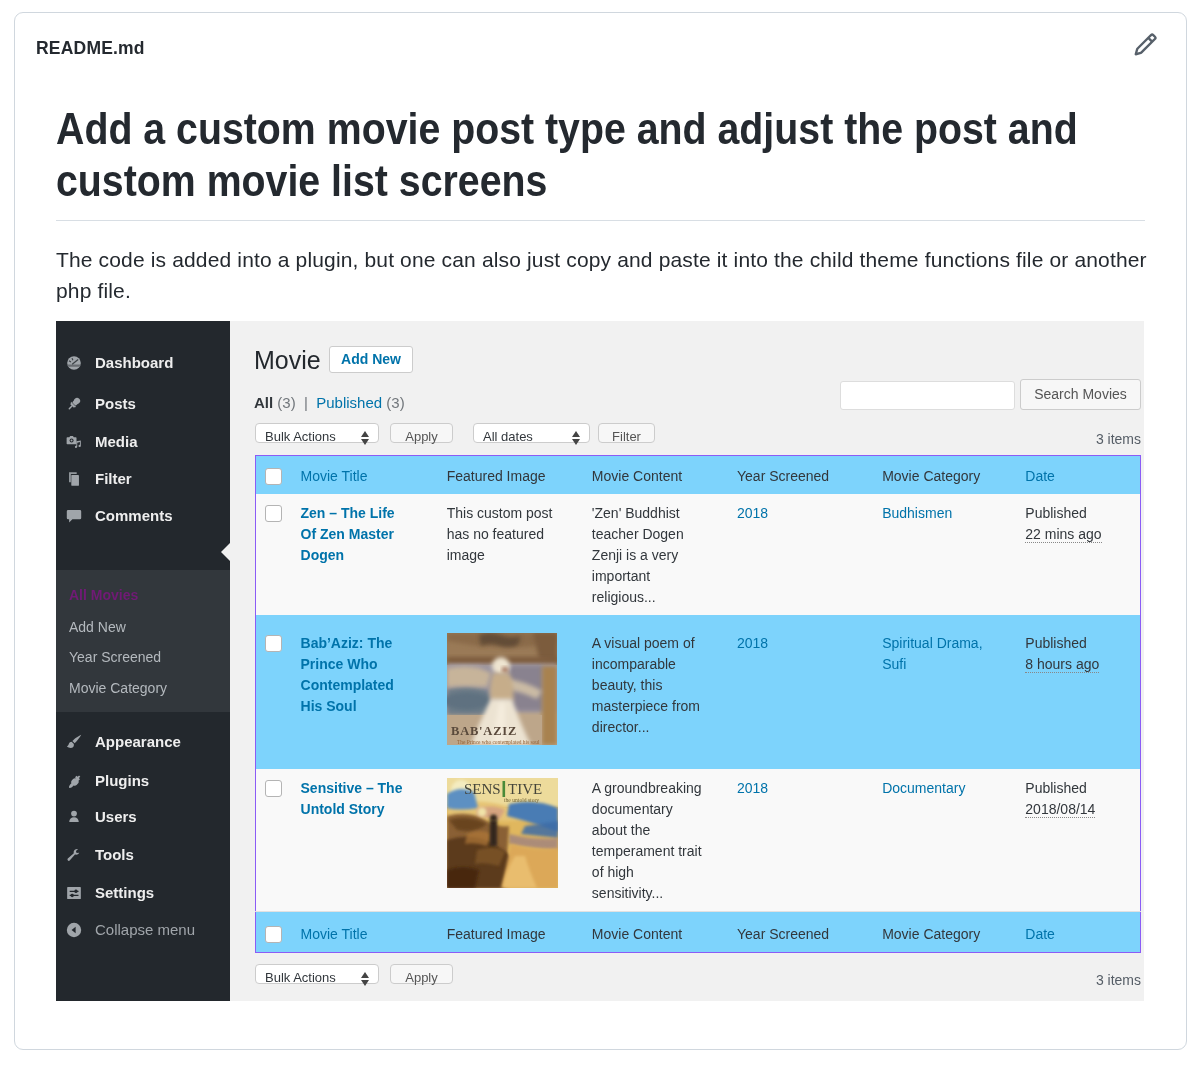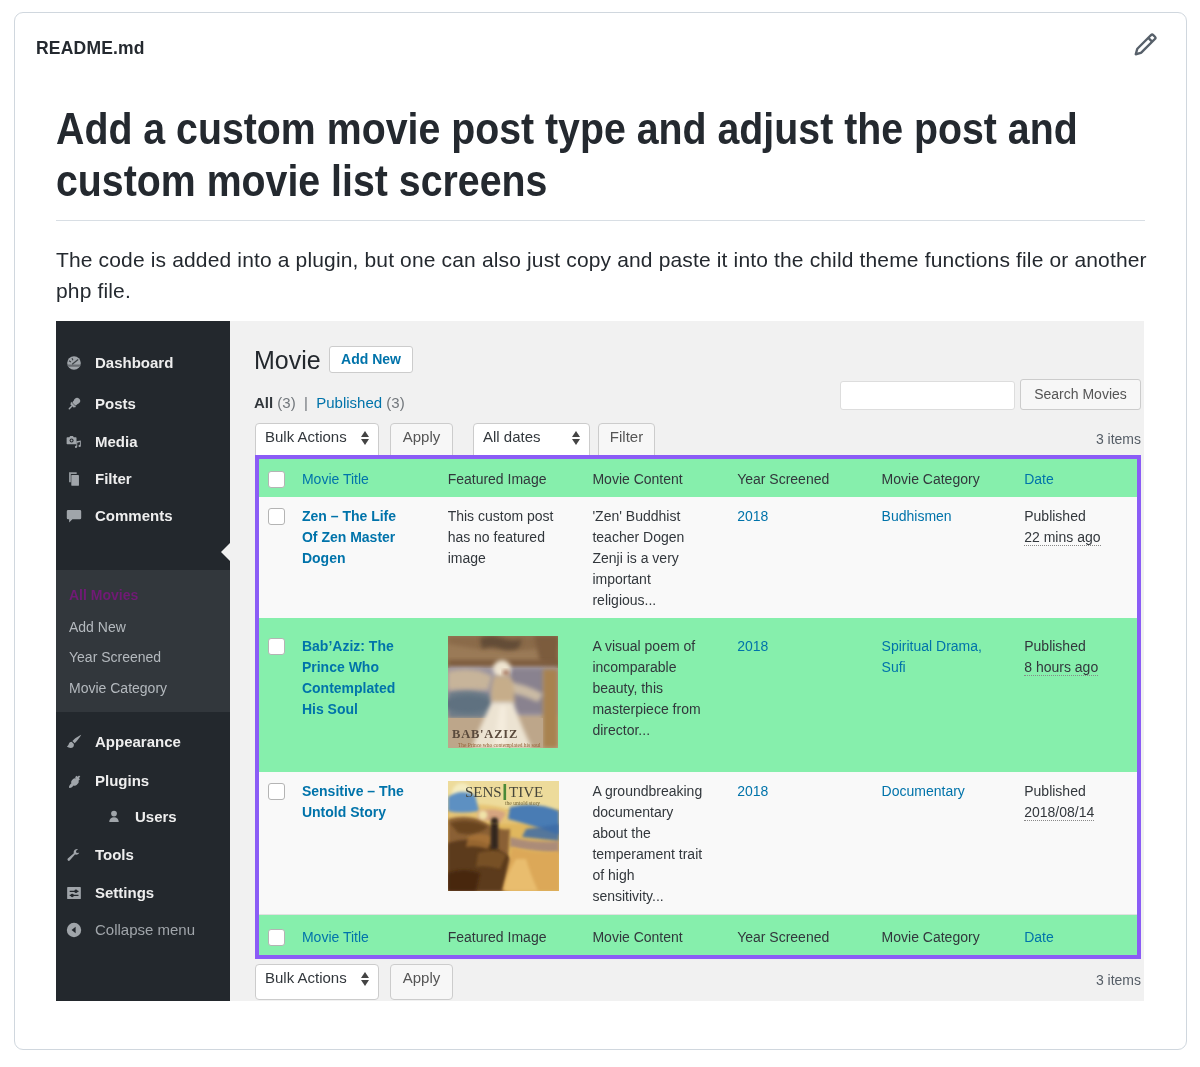--- a/index.html
+++ b/index.html
@@ -24,31 +24,31 @@
 .submenu { position:absolute; left:0; top:249px; width:174px; height:142px; background:#32373c; }
 .smi { position:absolute; left:13px; width:160px; height:22px; line-height:22px; font-size:14px; color:#b4b9be; }
 .smi.on { color:#701a75; font-weight:bold; }
 
 .so-tab { position:absolute; left:929px; top:0; width:159px; height:33px; background:#fff; border:1px solid #ddd; border-top:none; border-radius:0 0 3px 3px; color:#555d66; font-size:13.5px; line-height:34px; text-align:left; padding-left:21px; }
 .pgtitle { position:absolute; left:198px; top:25px; font-size:25px; line-height:29px; font-weight:400; color:#23282d; }
 .addnew { position:absolute; left:273px; top:25px; width:84px; height:27px; background:#fff; border:1px solid #ccc; border-radius:3px; color:#0073aa; font-size:14px; font-weight:bold; text-align:center; line-height:25px; }
 .views { position:absolute; left:198px; top:73px; font-size:15px; color:#72777c; }
 .views b { color:#32373c; }
 .views a { color:#0073aa; text-decoration:none; }
-.sel, .btn2 { position:absolute; background:#fff; border:1px solid #ccc; border-radius:4px; height:36px; line-height:26px; font-size:15px; color:#32373c; padding-left:9px; }
+.sel, .btn2 { position:absolute; background:#fff; border:1px solid #ccc; border-radius:4px; height:20px; line-height:26px; font-size:13px; color:#32373c; padding-left:9px; }
 .btn2 { background:#f7f7f7; color:#555; text-align:center; padding-left:0; }
 .updown { position:absolute; width:9px; height:16px; }
 .updown:before { content:""; position:absolute; left:0; top:1px; width:0; height:0; border-left:4.5px solid transparent; border-right:4.5px solid transparent; border-bottom:6px solid #444; }
 .updown:after { content:""; position:absolute; left:0; bottom:1px; width:0; height:0; border-left:4.5px solid transparent; border-right:4.5px solid transparent; border-top:6px solid #444; }
 .srch { position:absolute; left:784px; top:60px; width:175px; height:29px; background:#fff; border:1px solid #ddd; border-radius:3px; }
 .srchbtn { position:absolute; left:964px; top:58px; width:121px; height:31px; background:#f7f7f7; border:1px solid #ccc; border-radius:3px; font-size:14px; color:#555; text-align:center; line-height:29px; }
 .items-top { position:absolute; right:3px; top:110px; font-size:14px; color:#555d66; }
 .items-bot { position:absolute; right:3px; top:651px; font-size:14px; color:#555d66; }
 
-table.lt { position:absolute; left:199px; top:134px; width:886px; border-collapse:collapse; background:#86efac; border:4px solid #8b5cf6; font-size:14px; }
+table.lt { position:absolute; left:199px; top:134px; width:886px; border-collapse:collapse; background:#7dd3fc; border:1px solid #8b5cf6; font-size:14px; }
 table.lt th, table.lt td { text-align:left; vertical-align:top; font-weight:400; padding:9px 5px 7px; line-height:21px; }
 table.lt thead th { padding:10px 5px 7px; }
 table.lt tfoot th { padding:12px 5px 7px; border-top:1px solid #e1e1e1; }
 table.lt .cb { width:40px; padding-left:9px; }
 table.lt .c-title { width:146px; }
 table.lt .c-img { width:145px; }
 table.lt .c-cont { width:145px; }
 table.lt .c-year { width:145px; }
 table.lt .c-cat { width:143px; }
 table.lt .c-date { width:120px; }
@@ -132,21 +132,21 @@
       </svg>
       <span class="tx">Appearance</span>
     </div>
   <div class="mi" style="top:447px;">
       <svg class="ic" viewBox="0 0 20 20" fill="currentColor">
         <path d="M14.5 2.5 12.2 4.8l3 3 2.3-2.3-1-1-1-1z" opacity="0"></path>
         <path d="M11.2 5.8l1.6-1.6 1.2 1.2 1.6-1.6 1.4 1.4-1.6 1.6 1.2 1.2-1.6 1.6c.5 1.1.3 2.4-.6 3.3l-1.5 1.5c-.9.9-2.2 1.1-3.3.6l-1.1 1.1c-.7.7-2.9 2.2-3.8 1.3-.9-.9.6-3.1 1.3-3.8l1.1-1.1c-.5-1.1-.3-2.4.6-3.3L9 7.7c.9-.9 2.2-1.1 3.3-.6z"></path>
       </svg>
       <span class="tx">Plugins</span>
     </div>
-  <div class="mi" style="top:483px;margin-left:40px;">
+  <div class="mi" style="top:483px;">
       <svg class="ic" viewBox="0 0 20 20" fill="currentColor">
         <circle cx="10" cy="6.2" r="3.2"></circle>
         <path d="M10 10.2c3 0 5.3 1.9 5.3 5.4H4.7c0-3.5 2.3-5.4 5.3-5.4z"></path>
       </svg>
       <span class="tx">Users</span>
     </div>
   <div class="mi" style="top:521px;">
       <svg class="ic" viewBox="0 0 20 20" fill="currentColor">
         <path d="M15.8 7.2c-.5 1.5-1.9 2.5-3.5 2.5-.4 0-.8-.1-1.2-.2l-5.9 6.6c-.5.6-1.4.6-2-.1-.6-.6-.6-1.5-.1-2L9.8 8c-.4-1.3 0-2.8 1.1-3.8 1-.9 2.4-1.2 3.6-.8l-2.3 2.2.4 1.9 1.9.4 1.3-.7z"></path>
       </svg>

